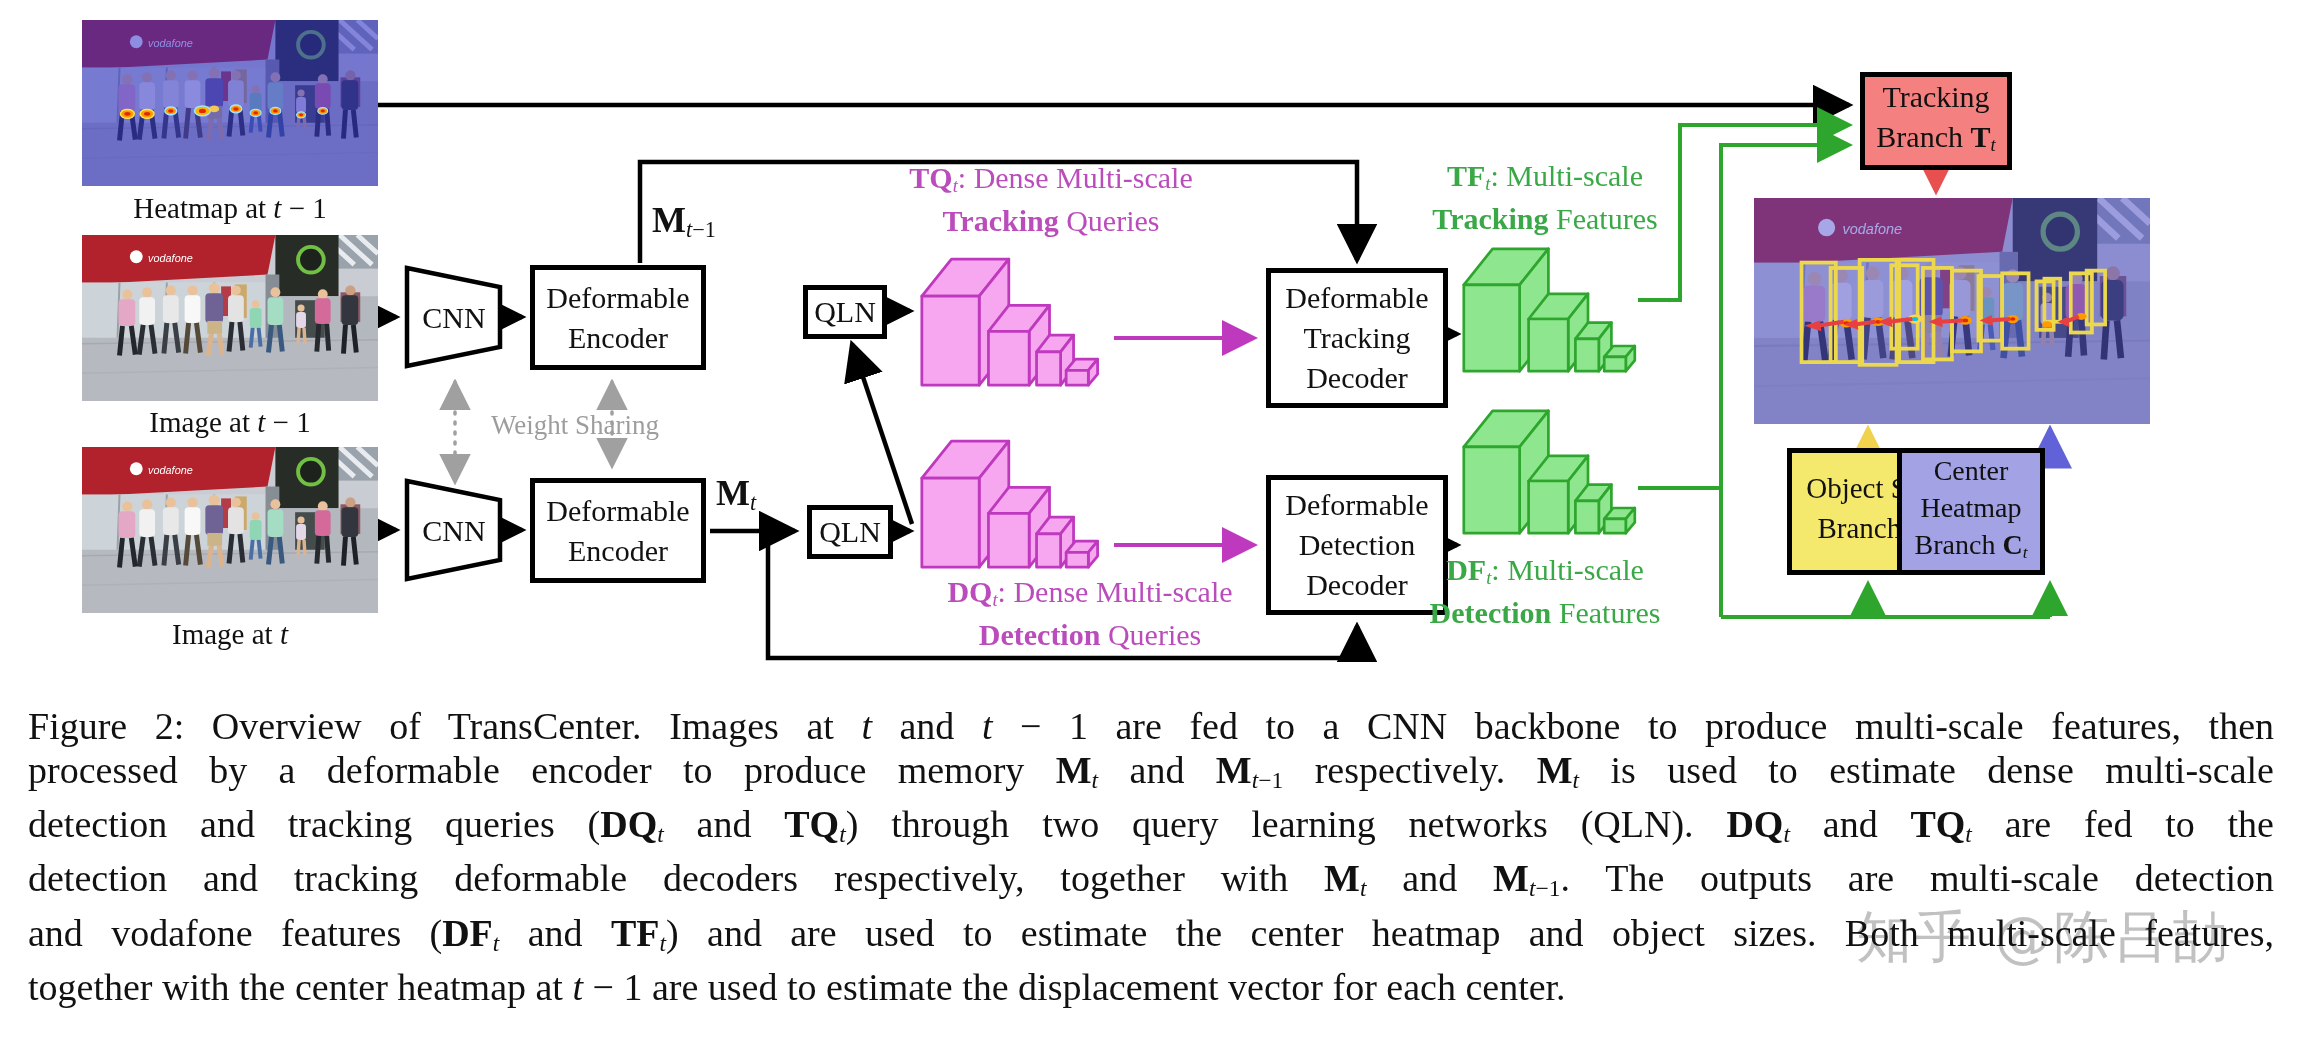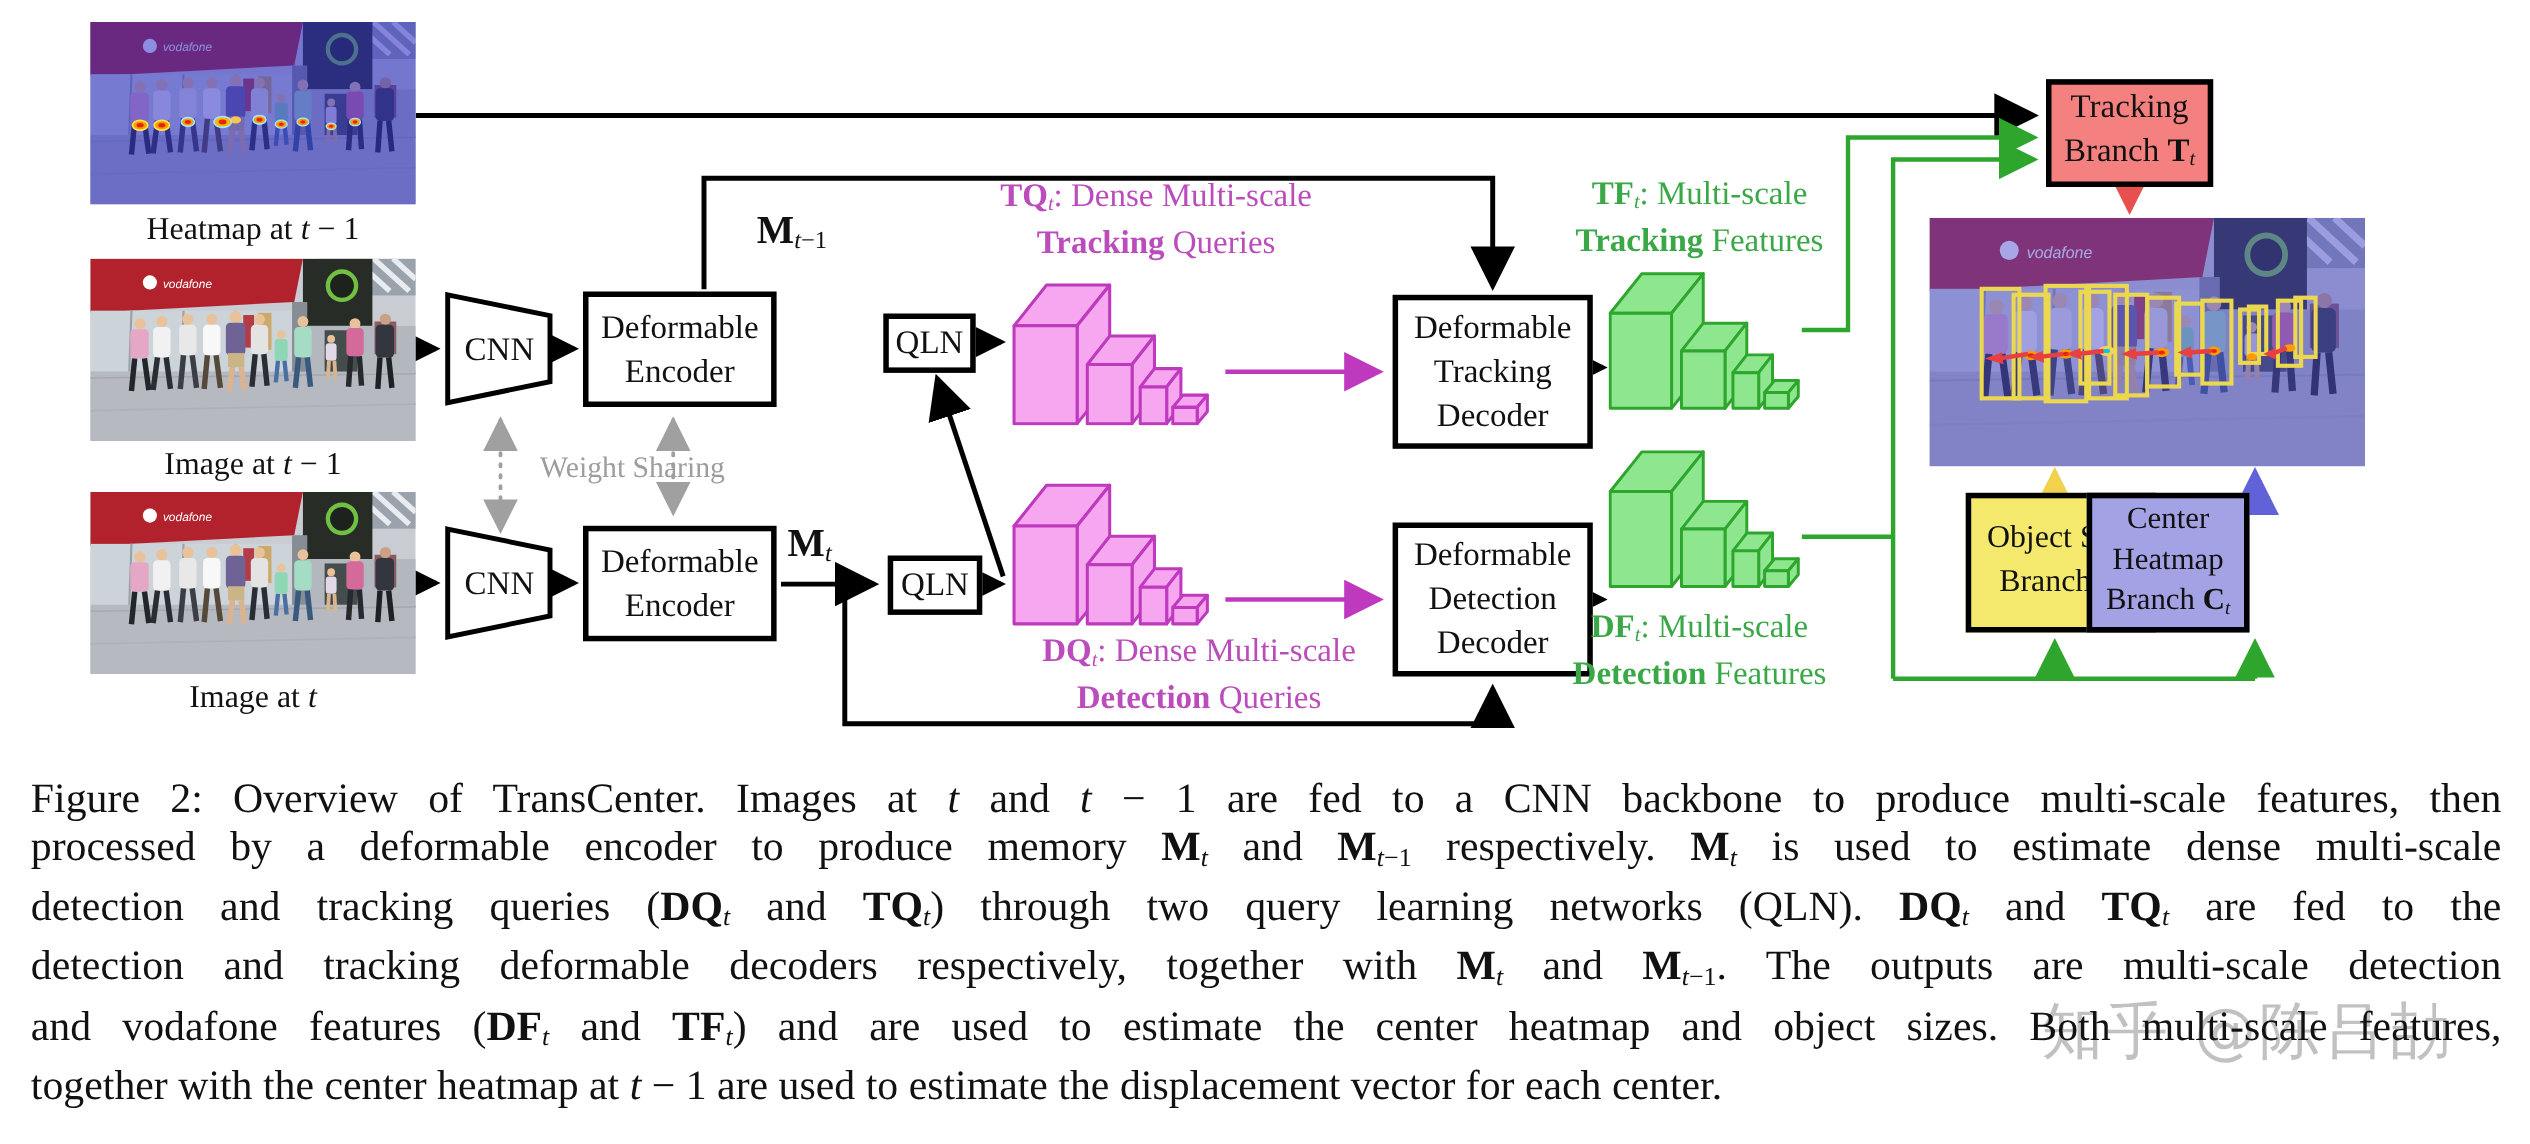--- a/index.html
+++ b/index.html
@@ -242,21 +242,21 @@
 
   <div class="box" style="left:530px;top:265px;width:176px;height:105px;">
     <span class="bl">Deformable</span>
     <span class="bl">Encoder</span>
   </div>
   <div class="box" style="left:530px;top:478px;width:176px;height:105px;">
     <span class="bl">Deformable</span>
     <span class="bl">Encoder</span>
   </div>
 
-  <div class="mlabel" style="left:652px;top:188px;margin-left:36px;"><span class="rb">M</span><span class="ri rs">t</span><span class="rs">−1</span></div>
+  <div class="mlabel" style="left:652px;top:199px;"><span class="rb">M</span><span class="ri rs">t</span><span class="rs">−1</span></div>
   <div class="mlabel" style="left:716px;top:472px;"><span class="rb">M</span><span class="ri rs">t</span></div>
 
   <div class="box" style="left:803px;top:285px;width:84px;height:54px;">
     <span class="bl">QLN</span>
   </div>
   <div class="box" style="left:807px;top:505px;width:86px;height:54px;">
     <span class="bl">QLN</span>
   </div>
 
   <div class="qtitle" style="left:876px;top:160px;width:350px;">

